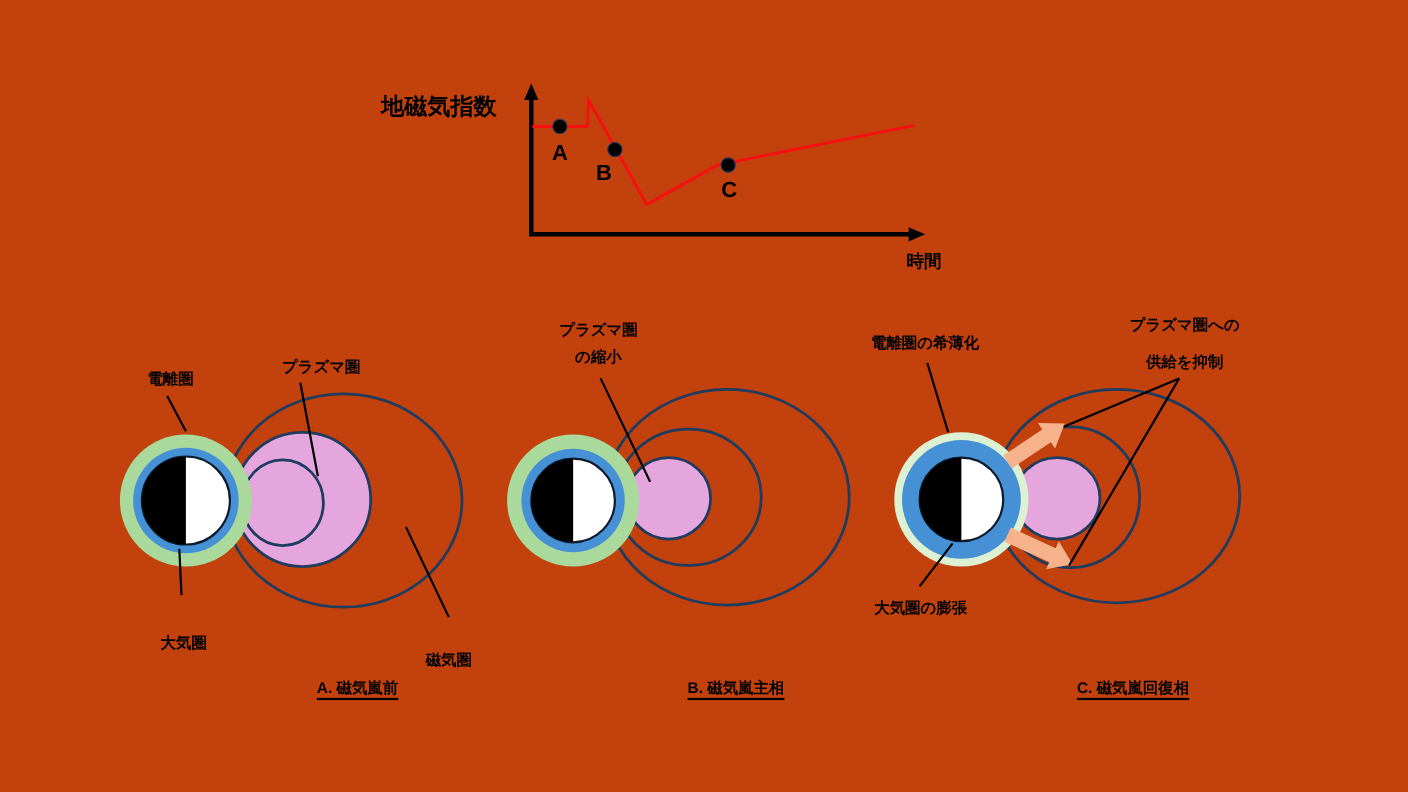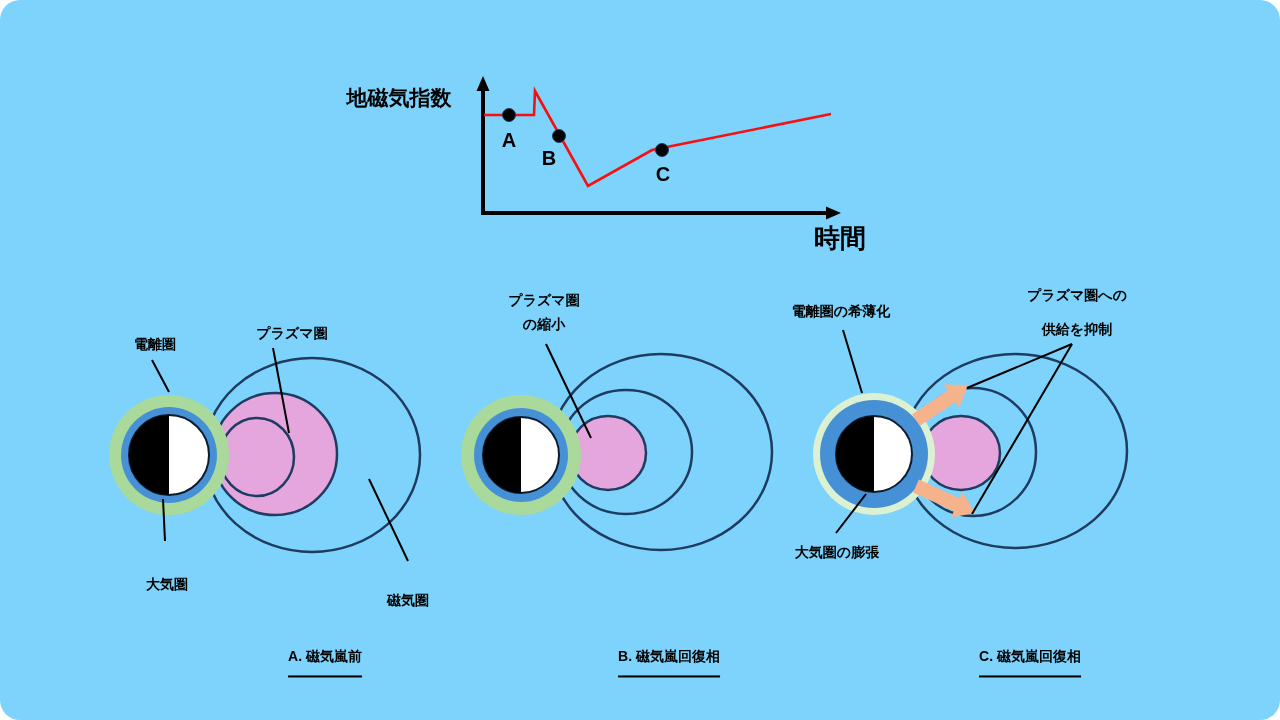--- a/index.html
+++ b/index.html
@@ -1,30 +1,29 @@
 <!DOCTYPE html>
 <html style="--red: #f80f0f; --navy: #1e3c60; --pink: #e5a6de; --green: #a9da9c; --greenfade: #dcf0d2; --blue: #4691d6; --orange: #f6b28b; --black: #000000;"><head>
 <meta charset="utf-8">
 <style>
   html,body{margin:0;padding:0;background:#ffffff;}
   .stage{
-    position:relative;width:1280px;height:720px;background:#7dd3fc;overflow:hidden;
+    position:relative;width:1280px;height:720px;background:#c2410c;overflow:hidden;
     font-family:"Liberation Sans","DejaVu Sans",sans-serif;
-    border-radius:20px;
   }
   .layer{position:absolute;left:0;top:0;}
   .lbl{
     position:absolute;transform:translate(-50%,-50%);
     font-weight:bold;font-size:14px;line-height:1.15;color:#000;
     white-space:nowrap;text-align:center;
   }
   .lbl.marker{font-size:20px;}
   .lbl.axis-label{font-size:21px;}
-  .lbl.time-label{font-size:26px;}
-  .caption{border-bottom:2.5px solid #000;padding-bottom:11px;margin-top:36px;}
+  .lbl.time-label{font-size:16px;}
+  .caption{border-bottom:2.5px solid #000;padding-bottom:1px;}
   
   .navyline{fill:none;stroke:var(--navy,#1e3c60);stroke-width:2.5;}
   .pinkfill{fill:var(--pink,#e5a6de);stroke:var(--navy,#1e3c60);stroke-width:2.5;}
   .greenfill{fill:var(--green,#a9da9c);}
   .greenfade{fill:var(--greenfade,#dcf0d2);}
   .bluefill{fill:var(--blue,#4691d6);}
   .earthbase{fill:#ffffff;stroke:#0c1c2e;stroke-width:2;}
   .earthdark{fill:#000000;}
   .leader{stroke:#000000;stroke-width:2;fill:none;}
   .axis{stroke:var(--black,#000);stroke-width:4;fill:none;stroke-linecap:butt;}
@@ -106,21 +105,21 @@
   <div class="lbl marker" style="left:663px;top:174px">C</div>
 
   <div class="lbl" style="left:155px;top:344px">電離圏</div>
   <div class="lbl" style="left:292px;top:333px">プラズマ圏</div>
   <div class="lbl" style="left:167px;top:584px">大気圏</div>
   <div class="lbl" style="left:408px;top:600px">磁気圏</div>
   <div class="lbl caption" style="left:325px;top:627px">A. 磁気嵐前</div>
 
   <div class="lbl" style="left:544px;top:300px">プラズマ圏</div>
   <div class="lbl" style="left:544px;top:324px">の縮小</div>
-  <div class="lbl caption" style="left:669px;top:627px">B. 磁気嵐回復相</div>
+  <div class="lbl caption" style="left:669px;top:627px">B. 磁気嵐主相</div>
 
   <div class="lbl" style="left:841px;top:311px">電離圏の希薄化</div>
   <div class="lbl" style="left:1077px;top:295px">プラズマ圏への</div>
   <div class="lbl" style="left:1077px;top:329px">供給を抑制</div>
   <div class="lbl" style="left:837px;top:552px">大気圏の膨張</div>
   <div class="lbl caption" style="left:1030px;top:627px">C. 磁気嵐回復相</div>
 
 </div>
 
 </body></html>

